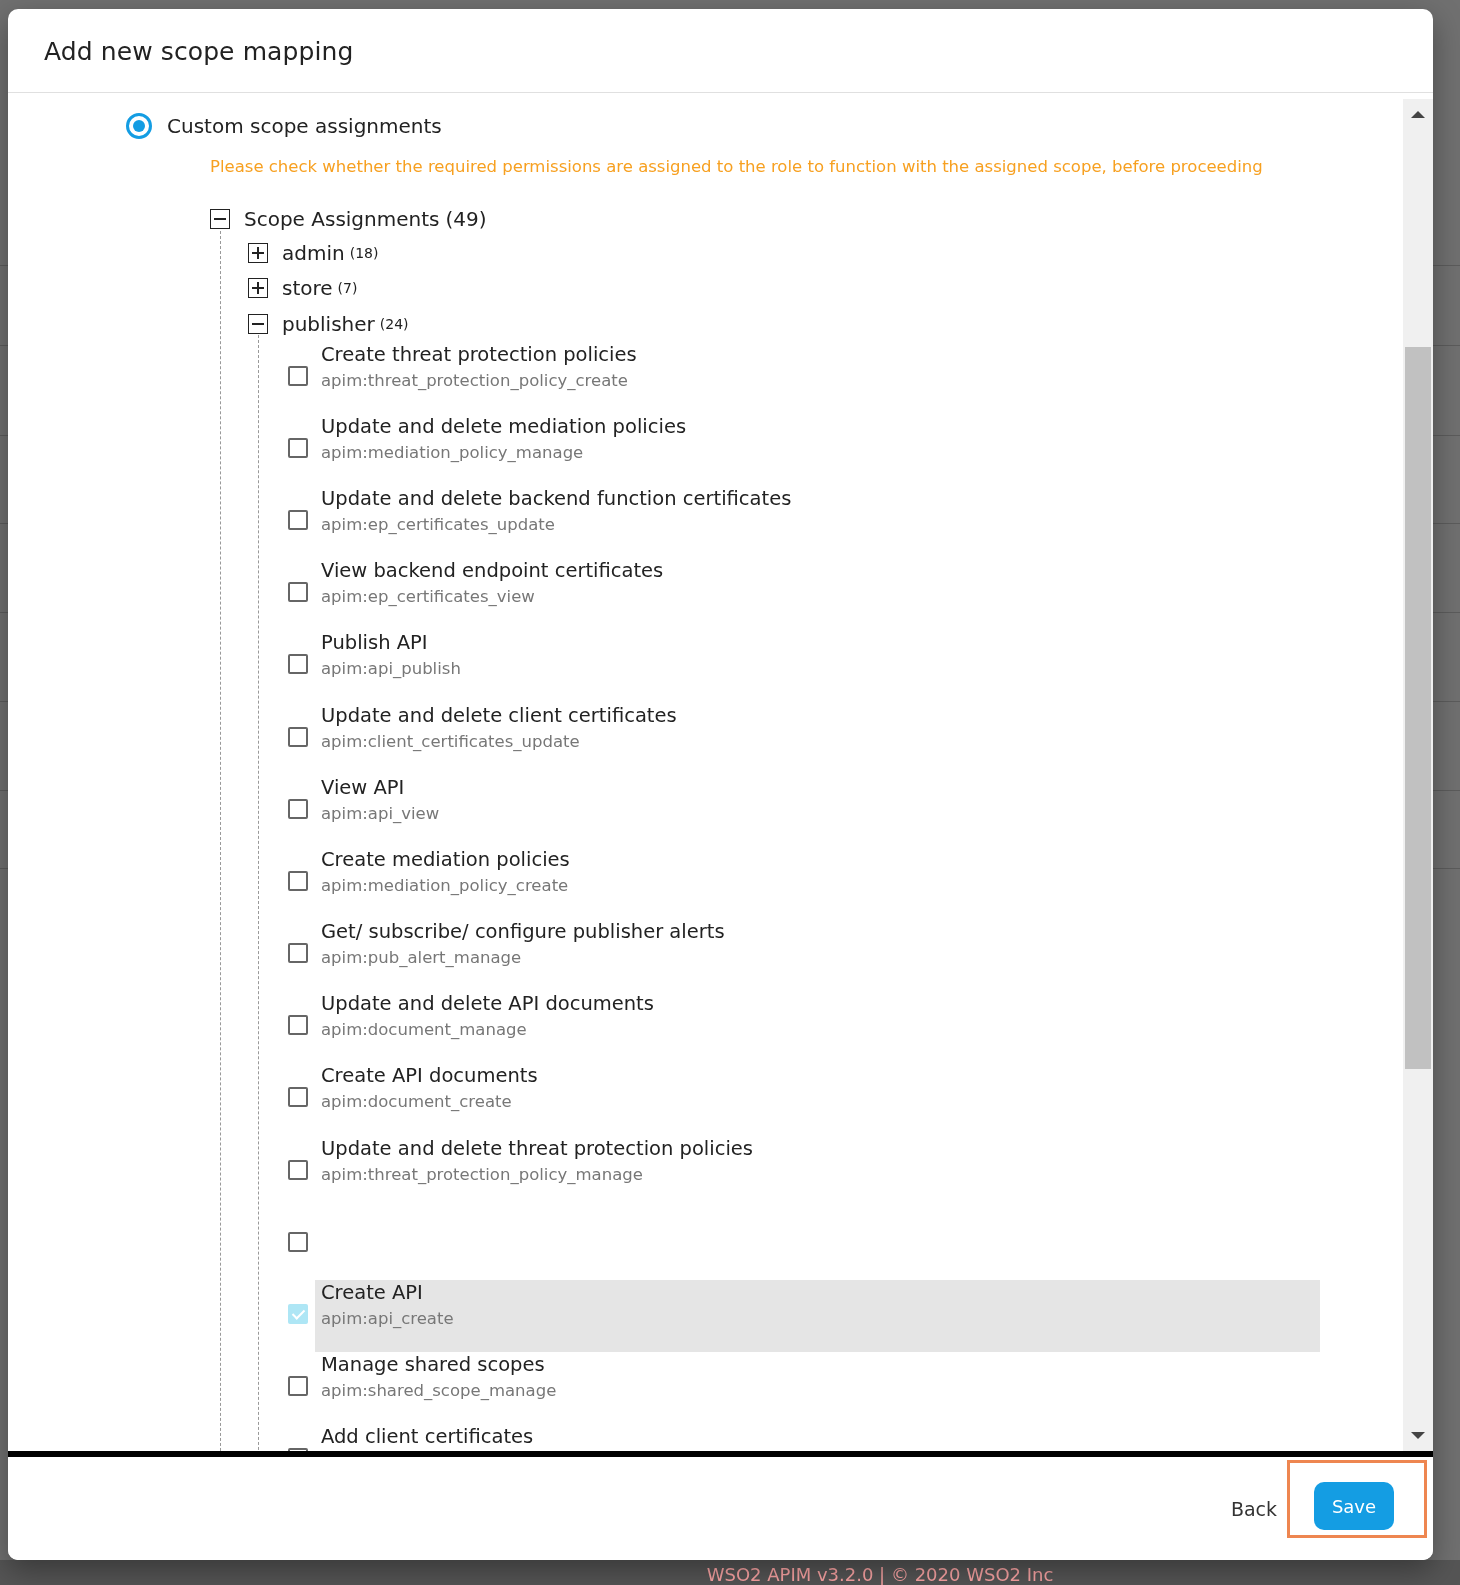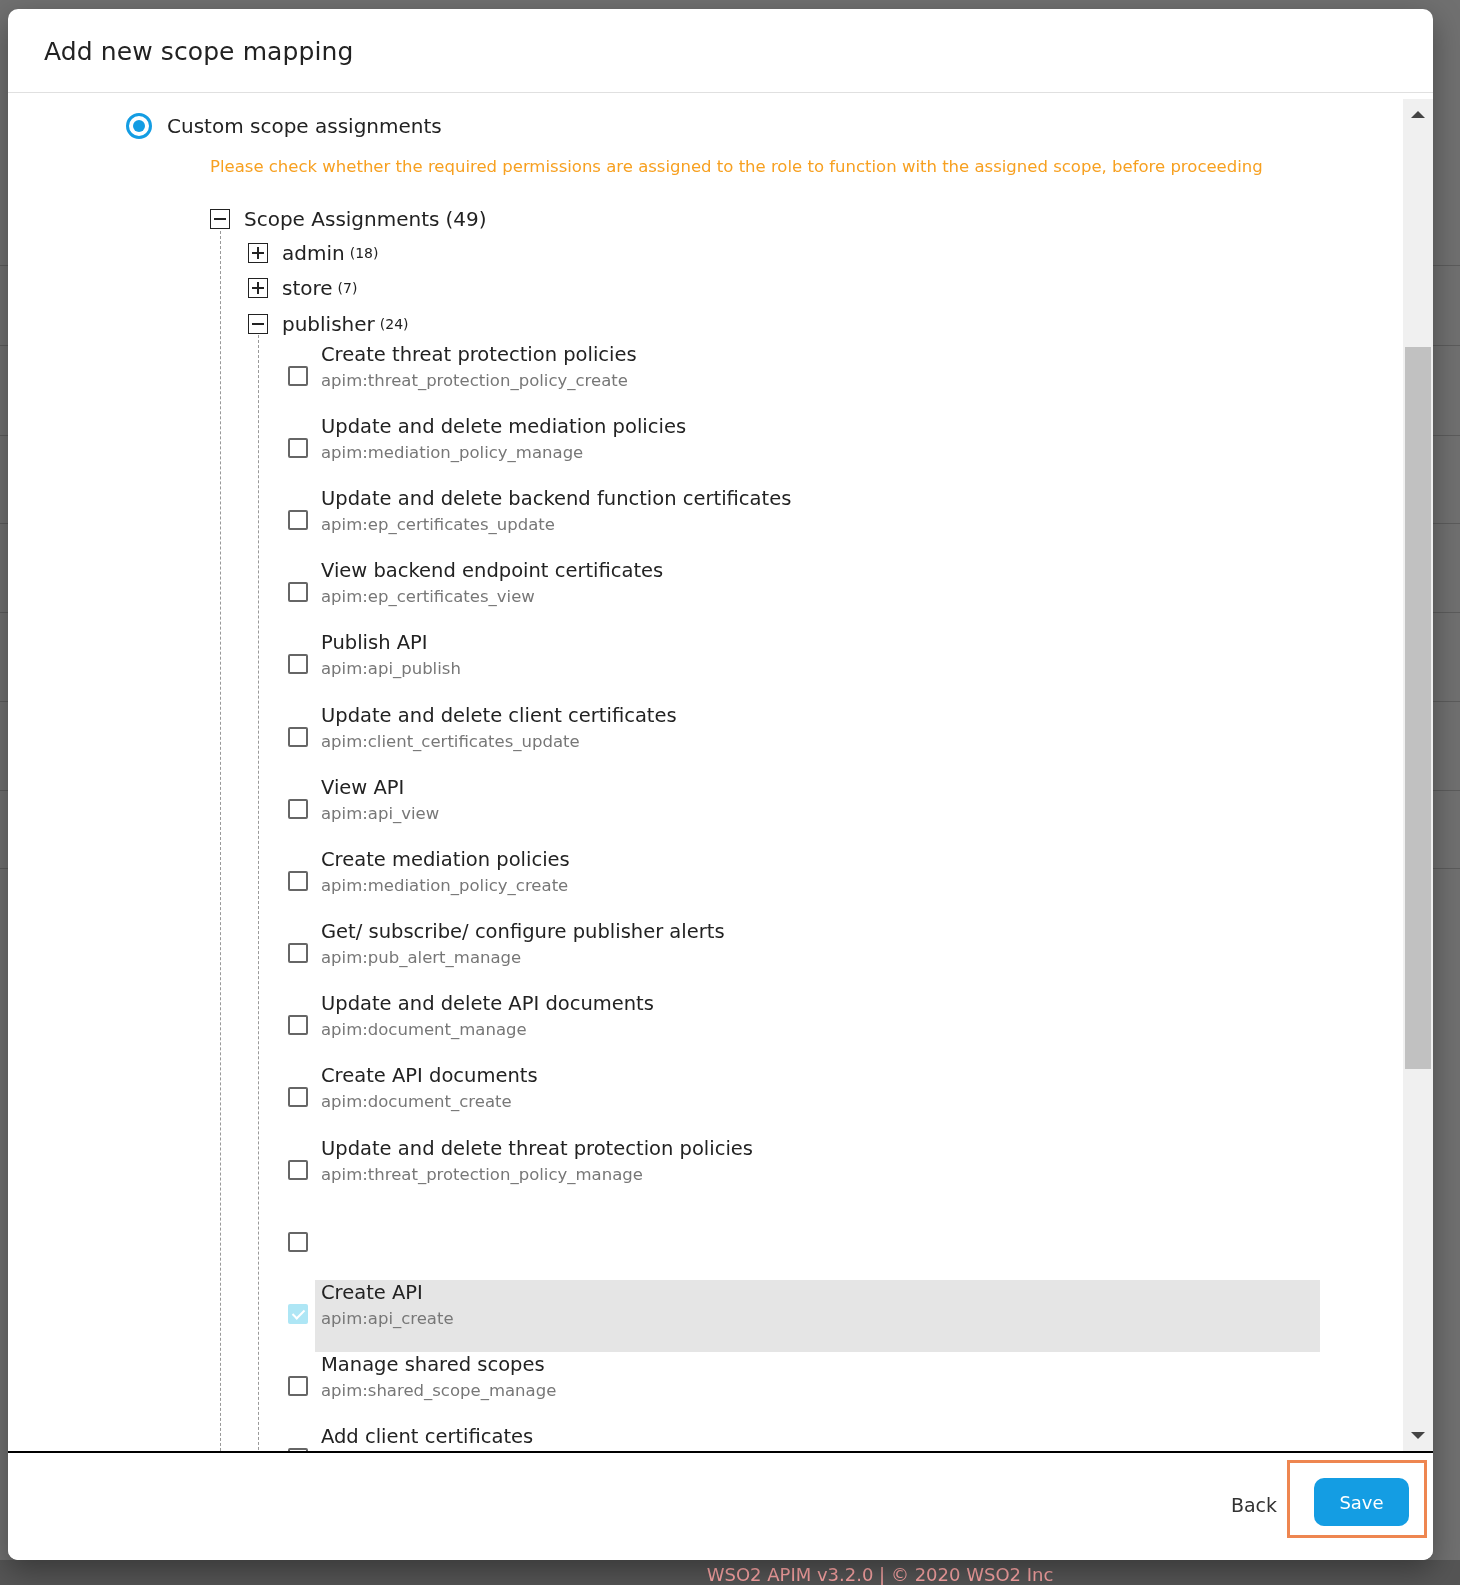--- a/index.html
+++ b/index.html
@@ -50,29 +50,29 @@
       border-left: 7px solid transparent; border-right: 7px solid transparent;
     }
     .scroll-up { top: 12px; border-bottom: 7px solid #444; }
     .scroll-down { top: 1333px; border-top: 7px solid #444; }
     .scroll-thumb {
       position: absolute; left: 2px; top: 248px; width: 26px; height: 722px;
       background: #c1c1c1;
     }
     .dialog-footer {
       position: absolute; left: 0; top: 1442px; width: 100%; height: 109px;
-      border-top: 2px solid #000000; background: #fff;
+      border-top: 6px solid #000000; background: #fff;
     }
     .back-btn {
       position: absolute; left: 1216px; top: 34px; width: 60px; height: 36px;
       background: none; border: none; font-size: 19px; color: #333;
       font-family: "DejaVu Sans", "Liberation Sans", sans-serif; cursor: pointer;
     }
     .save-btn {
-      position: absolute; left: 1306px; top: 25px; width: 95px; height: 48px;
+      position: absolute; left: 1306px; top: 25px; width: 80px; height: 48px;
       background: #149de3; color: #fff; border: none; border-radius: 10px;
       font-size: 18px; font-family: "DejaVu Sans", "Liberation Sans", sans-serif; cursor: pointer;
     }
     .highlight-box {
       position: absolute; left: 1287px; top: 1460px; width: 140px; height: 78px;
       border: 3px solid #ee8650; pointer-events: none; z-index: 10;
     }
 
     
     .radio-row {

